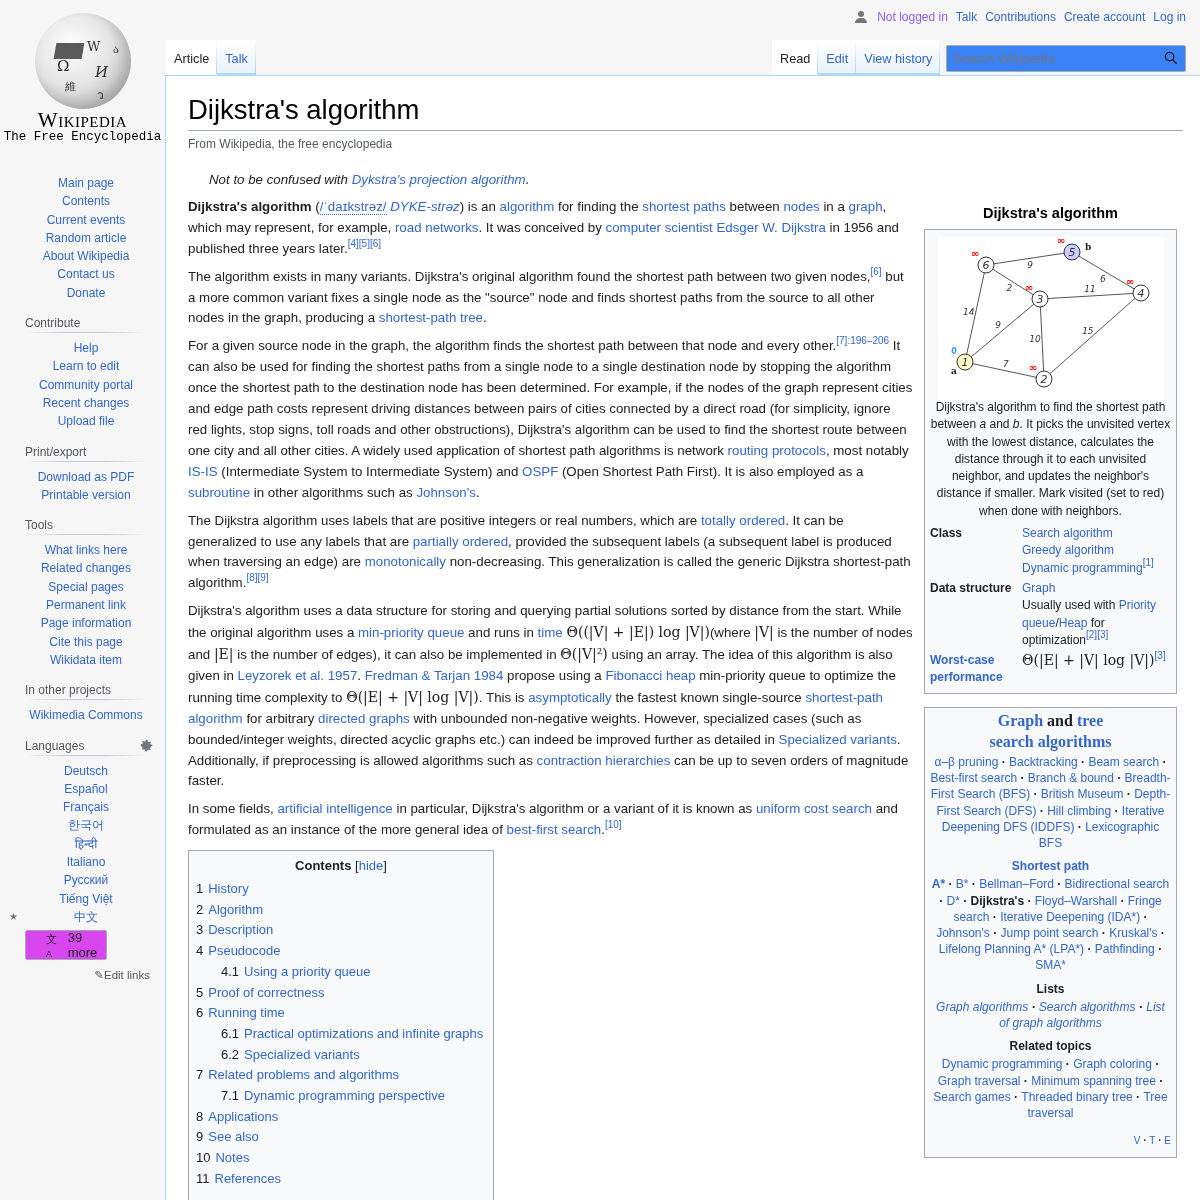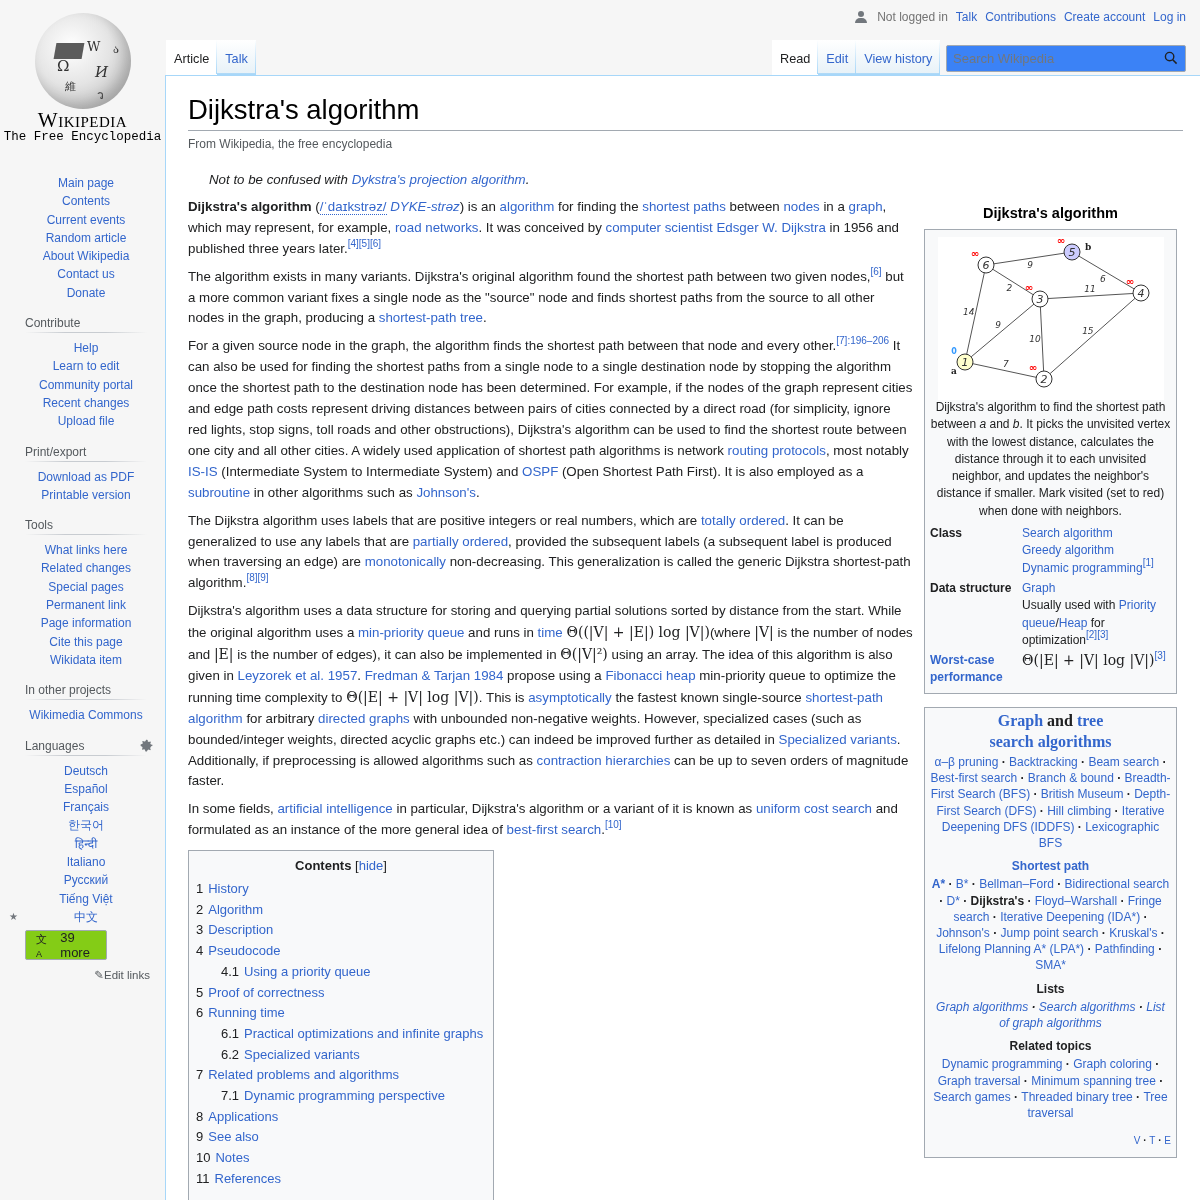--- a/index.html
+++ b/index.html
@@ -23,21 +23,21 @@
   .logo-word { position: absolute; left: 0; top: 108px; width: 165px; text-align: center;
     font-family: "Liberation Serif", "DejaVu Serif", serif; font-size: 21px; letter-spacing: 0.5px; color:#000; font-variant: small-caps; }
   .logo-tag { position: absolute; left: 0; top: 130px; width: 165px; text-align: center;
     font-family: Liberation Mono, monospace; font-size: 12.5px; color:#000; }
 
   
   .personal { position: absolute; right: 14px; top: 10px; font-size: 12px; display:flex; gap: 8px; align-items:center; }
   .personal .user-icon { display:inline-block; width:12px; height:12px; position:relative; margin-right:2px; }
   .personal .user-icon::before { content:""; position:absolute; left:3px; top:0; width:6px; height:6px; border-radius:50%; background:#72777d; }
   .personal .user-icon::after { content:""; position:absolute; left:0; top:7px; width:12px; height:5px; border-radius:5px 5px 0 0; background:#72777d; }
-  .personal .muted { color:#737373; }
+  .personal .muted { color:#8b5cf6; }
 
   
   .tabs-left { position:absolute; left:166px; top:40px; display:flex; height:35px; }
   .tabs-right { position:absolute; left:772px; top:40px; display:flex; height:35px; }
   .tab { padding: 12px 8px 0 8px; font-size: 12.7px; height:35px;
     background: linear-gradient(to bottom, rgba(167,215,249,0) 0, #a7d7f9 100%) no-repeat right bottom / 1px 100%,
                 linear-gradient(to top, #77c1f6 0, #e8f2f8 1px, #ffffff 100%);
     border-bottom: 1px solid #a7d7f9; color:#3366cc; }
   .tab.selected { background: #fff linear-gradient(to bottom, rgba(167,215,249,0) 0, #a7d7f9 100%) no-repeat right bottom / 1px 100%; color:#202122; border-bottom: 1px solid #fff; }
   .search { position:absolute; left:946px; top:45px; width:240px; height:27px; border:1px solid #a2a9b1; border-radius:2px; background:#3b82f6; }
@@ -47,21 +47,21 @@
 
   
   .sidebar { position:absolute; left:0; top:160px; width:165px; font-size:12px; }
   .portal { margin-left: 25px; width: 122px; margin-bottom: 14px; }
   .portal h3 { font-size:12px; font-weight:normal; color:#54595d; margin: 0 0 6px 0; padding-bottom:3px;
     background-image: linear-gradient(to right, rgba(200,204,209,0) 0, #c8ccd1 33%, #c8ccd1 66%, rgba(200,204,209,0) 100%);
     background-position: bottom; background-size: 100% 1px; background-repeat:no-repeat; display:flex; justify-content:space-between; }
   .portal ul { list-style:none; margin:0; padding:0; }
   .portal li { line-height: 18.3px; text-align: center; }
   .gear-icon { width:13px; height:13px; display:inline-block; position:relative; margin-right:-6px; }
-  .more-btn { margin-top:4px; border:1px solid #a2a9b1; border-radius:2px; background:#84cc16; width:82px; height:30px; display:flex; align-items:center; gap:8px; padding-left:10px; font-size:13px; color:#202122; }
+  .more-btn { margin-top:4px; border:1px solid #a2a9b1; border-radius:2px; background:#d946ef; width:82px; height:30px; display:flex; align-items:center; gap:8px; padding-left:20px; font-size:13px; color:#202122; }
   .edit-links { text-align:right; margin-top:8px; color:#54595d; font-size:11.5px; margin-right:-3px; }
   .star { position:absolute; left:-16px; color:#72777d; font-size:10px; }
 
   
   .content { position:absolute; left:165px; top:75px; width:1035px; height:1125px; background:#fff; border:1px solid #a7d7f9; border-right:none; border-bottom:none; }
   .title { position:absolute; left:188px; top:94px; width:995px; font-family: "Liberation Sans", sans-serif; font-size:27.5px; color:#000; padding-bottom:4px; border-bottom:1px solid #a2a9b1; font-weight:normal; margin:0; }
   .tagline { position:absolute; left:188px; top:137px; font-size:12px; color:#54595d; }
   .body { position:absolute; left:188px; top:170px; width:725px; font-size:13.3px; line-height:20.9px; color:#202122; }
   .body p { margin: 0 0 7px 0; }
   .hatnote { font-style:italic; padding-left:21px; margin-bottom:6px !important; }

